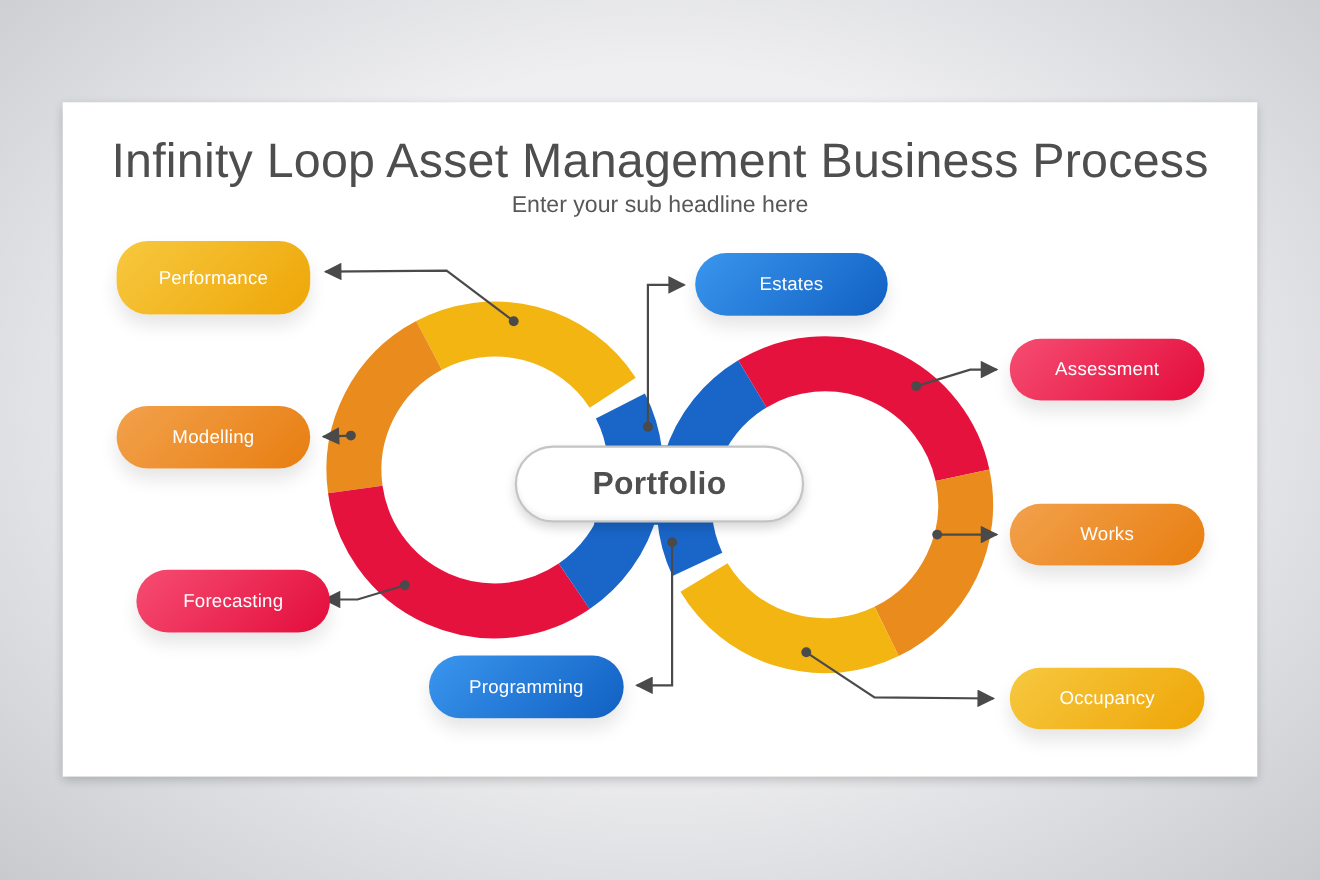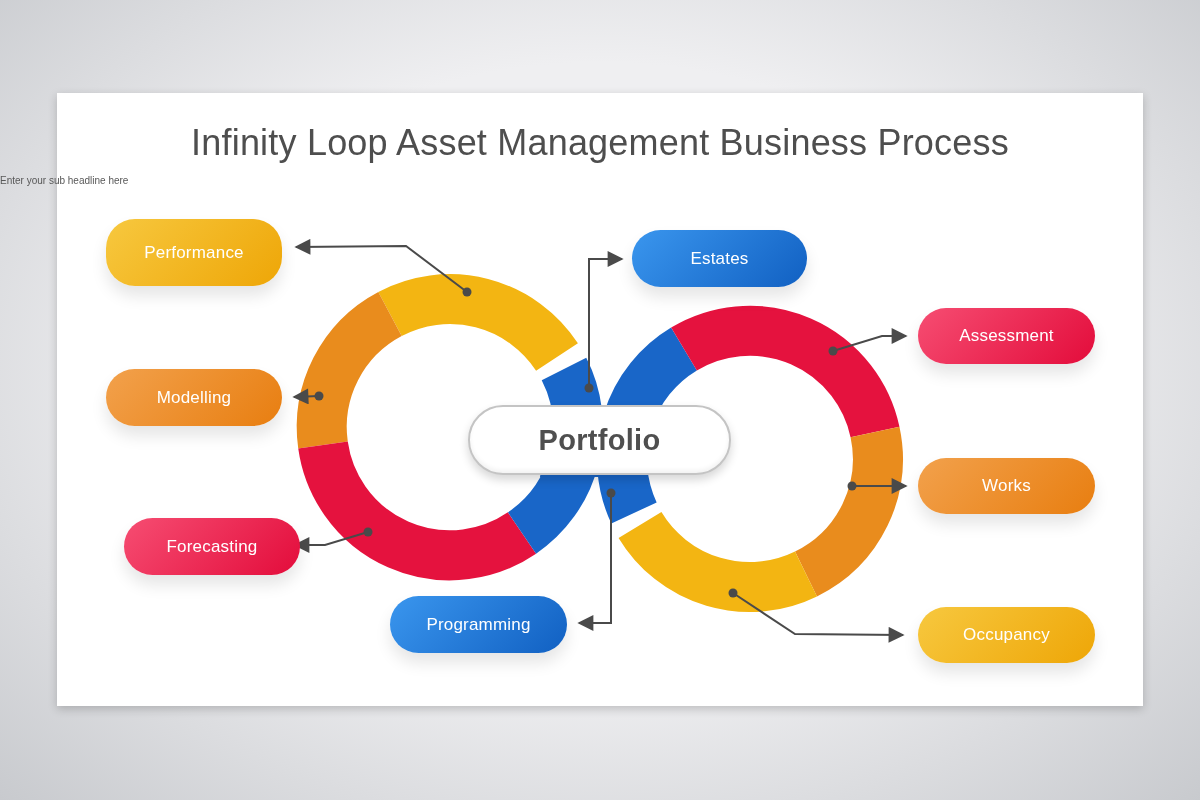--- a/index.html
+++ b/index.html
@@ -12,26 +12,26 @@
     background:radial-gradient(ellipse at 50% 46%, #EFEFF1 50%, #C8CACE 100%);
   }
   .canvas{
     position:absolute;left:57px;top:93px;width:1086px;height:613px;
     background:#ffffff;
     box-shadow:0 3px 9px rgba(0,0,0,0.20);
   }
   .title{
     position:absolute;left:0;right:0;top:122px;margin:0;
     text-align:center;
-    font-size:36px;font-weight:500;color:#4E4E4E;letter-spacing:0.2px;
+    font-size:44px;font-weight:500;color:#4E4E4E;letter-spacing:0.2px;
   }
   .subtitle{
     position:absolute;left:0;right:0;top:175px;margin:0;
-    text-align:left;
-    font-size:10px;font-weight:400;color:#585858;
+    text-align:center;
+    font-size:21px;font-weight:400;color:#585858;
   }
   svg.loop{
     position:absolute;left:0;top:0;width:1200px;height:800px;
   }
   .pill{
     position:absolute;display:flex;align-items:center;justify-content:center;
     color:#FFFFFF;font-size:17px;letter-spacing:0.2px;
     border-radius:29px;
     box-shadow:0 10px 16px rgba(0,0,0,0.10);
     cursor:default;

